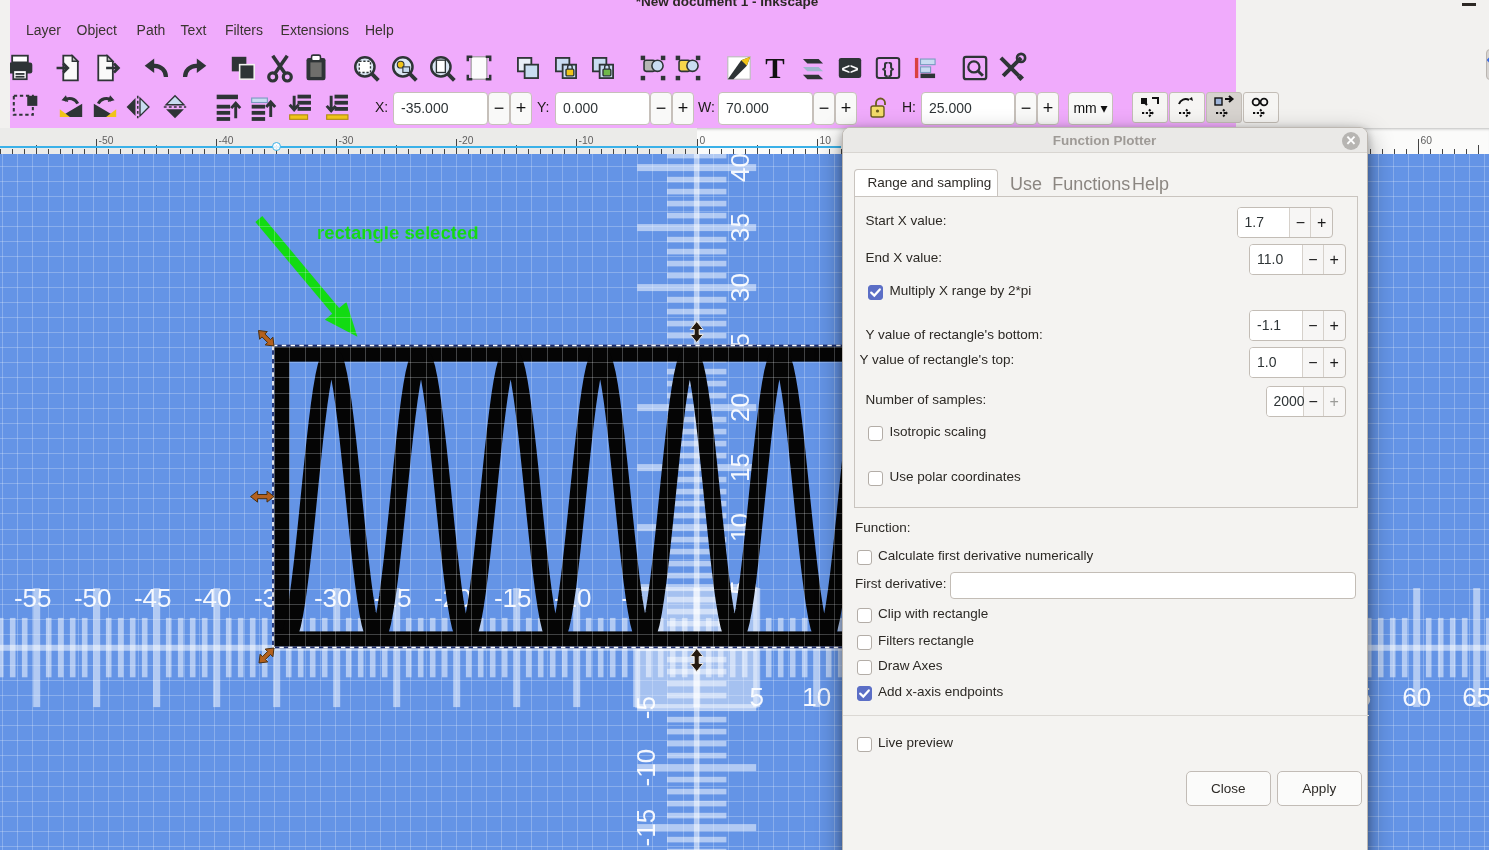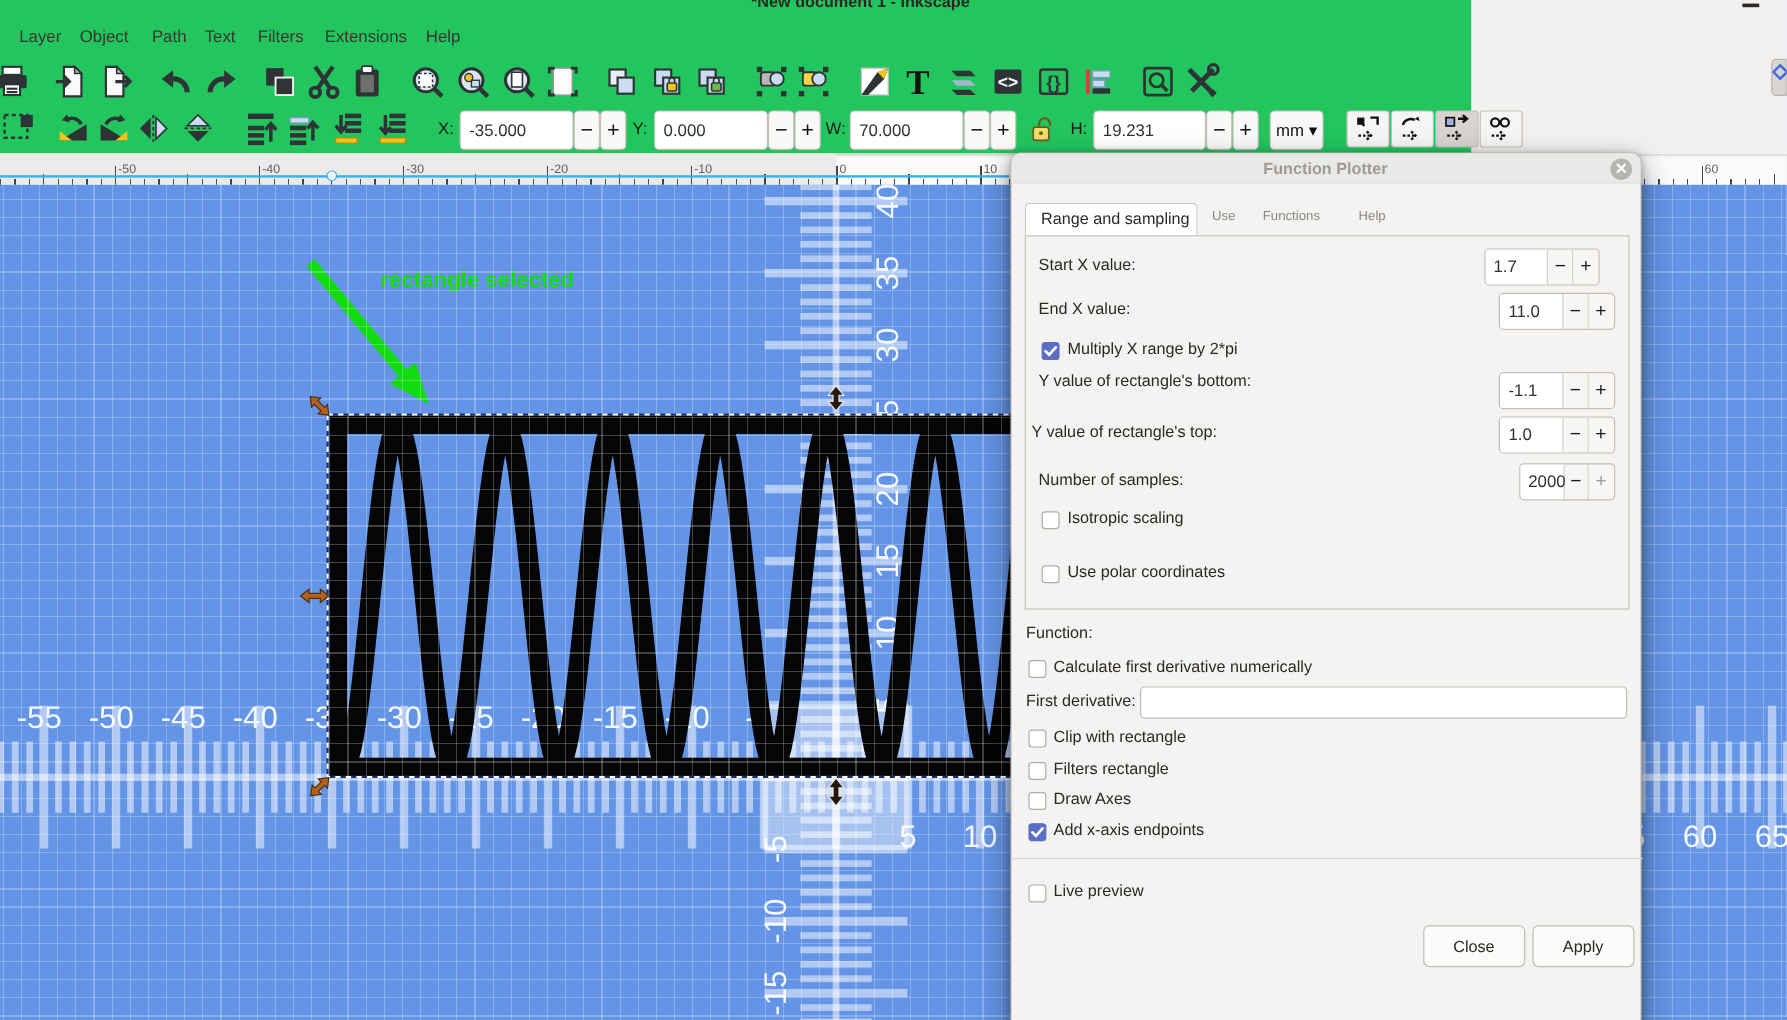--- a/index.html
+++ b/index.html
@@ -1,38 +1,38 @@
 <!DOCTYPE html>
 <html><head><meta charset="utf-8"><style>
 *{margin:0;padding:0;box-sizing:border-box}
 html,body{width:1489px;height:850px;overflow:hidden;font-family:"Liberation Sans",sans-serif}
 #app{position:relative;width:1489px;height:850px;background:#f2f1ef}
 .abs{position:absolute}
 
-#chrome{position:absolute;left:0;top:0;width:1226px;height:128px;background:#22c55e}
+#chrome{position:absolute;left:10px;top:0;width:1226px;height:128px;background:#f0abfc}
 .menu{position:absolute;top:22px;font-size:14px;color:#39352f}
 #titletxt{position:absolute;top:-6px;left:617px;width:200px;text-align:center;font-size:13.5px;font-weight:bold;color:#2c2824}
 
 .tlab{position:absolute;top:99px;font-size:14px;color:#1c1a17}
 .tfield{position:absolute;top:91.5px;height:33px;background:#fff;border:1px solid #c6c0ba;border-radius:4px;font-size:14px;color:#2e3436;line-height:31px;padding-left:7px}
 .tbtn{position:absolute;top:91.5px;width:22px;height:33px;background:#f9f9f8;border:1px solid #c6c0ba;border-radius:4px;font-size:18px;color:#111;text-align:center;line-height:30px}
 
 #ruler{position:absolute;left:0;top:128px;width:1489px;height:26px;background:#fbfbfa;box-shadow:inset 0 3px 3px -2px rgba(0,0,0,0.25)}
 #rulergray{position:absolute;left:0;top:0;width:696.7px;height:26px;background:#ebebe9}
 
 #canvas{position:absolute;left:0;top:154px;width:1489px;height:696px;background-color:#6494e6}
 .gt{fill:#fff;font-size:26px;font-family:"Liberation Sans",sans-serif}
 
 #guide{position:absolute;left:0;top:146px;width:841px;height:1.7px;background:#3ab1e8}
 #ganchor{position:absolute;left:271.7px;top:141.9px;width:9.6px;height:9.6px;border:1.6px solid #3ab1e8;border-radius:50%;background:rgba(255,255,255,0.85)}
 
 #dlg{position:absolute;left:841.5px;top:127px;width:526px;height:752px;background:#f4f3f1;border:1px solid #bdb8b2;border-radius:8px;box-shadow:0 10px 26px rgba(0,0,0,0.42), 0 2px 8px rgba(0,0,0,0.25)}
 #dlgtitle{position:absolute;left:0;top:0;width:100%;height:25px;background:#eae9e7;border-bottom:1px solid #d8d5d1;border-radius:7px 7px 0 0;text-align:center;font-size:13.5px;font-weight:bold;color:#9e9a96;line-height:26px}
 #dclose{position:absolute;right:6.5px;top:4px;width:18px;height:18px;border-radius:50%;background:#b7b5b2;color:#fff;text-align:center;line-height:17px;font-size:13px;font-weight:bold}
-.tab{position:absolute;font-size:11px;white-space:nowrap}
+.tab{position:absolute;font-size:18px;white-space:nowrap}
 #tabactive{position:absolute;left:11px;top:40.5px;width:144px;height:27px;white-space:nowrap;background:#fff;border:1px solid #c9c4bf;border-bottom:none;border-radius:4px 4px 0 0;color:#2d2a26;line-height:25px;padding-left:13px;font-size:13.5px}
 #panel{position:absolute;left:11px;top:67.5px;width:504px;height:312.5px;border:1px solid #c9c4bf;background:#f4f3f1}
 .lab{position:absolute;font-size:13.5px;color:#2c2925;white-space:nowrap}
 .spin{position:absolute;height:31px;display:flex;border:1px solid #c3bdb6;border-radius:4px;overflow:hidden;background:#f7f6f5}
 .sf{height:100%;background:#fff;border-right:1px solid #d6d1cb;font-size:14px;color:#2e3436;line-height:29px;padding-left:7px}
 .sb{width:21px;height:100%;border-right:1px solid #d6d1cb;text-align:center;font-size:16px;color:#1a1a1a;line-height:29px}
 .cb{position:absolute;width:15px;height:15px;background:#fff;border:1px solid #b3ada7;border-radius:3px}
 .cb.on{background:#5b6ec6;border-color:#5b6ec6}
 .cb svg{position:absolute;left:-1px;top:-1px}
 .tfield2{position:absolute;height:26.5px;background:#fff;border:1px solid #c3bdb6;border-radius:4px;font-size:14px;color:#2e3436;line-height:25px;padding-left:9px}
@@ -278,21 +278,21 @@
       <div class="tbtn" style="left:500px">+</div>
       <span class="tlab" style="left:527px">Y:</span>
       <div class="tfield" style="left:545px;width:95px">0.000</div>
       <div class="tbtn" style="left:640px">−</div>
       <div class="tbtn" style="left:662px">+</div>
       <span class="tlab" style="left:688px">W:</span>
       <div class="tfield" style="left:708px;width:95px">70.000</div>
       <div class="tbtn" style="left:803px">−</div>
       <div class="tbtn" style="left:825px">+</div>
       <span class="tlab" style="left:892px">H:</span>
-      <div class="tfield" style="left:911px;width:94px">19.231</div>
+      <div class="tfield" style="left:911px;width:94px">25.000</div>
       <div class="tbtn" style="left:1005px">−</div>
       <div class="tbtn" style="left:1027px">+</div>
       <div class="tbtn" style="left:1058px;width:45px;font-size:14px">mm ▾</div>
   <svg class="abs" style="left:858px;top:94px" width="26" height="28">
         <rect x="3" y="12" width="13" height="11" rx="2" fill="#f3dc6a" stroke="#6b5d1d" stroke-width="1.4"></rect>
         <path d="M8,12 v-3 a4.5,4.5 0 0 1 9,0 v2" fill="none" stroke="#6b5d1d" stroke-width="1.8"></path>
         <circle cx="9.5" cy="17" r="1.6" fill="#6b5d1d"></circle>
       </svg>
   <div class="abs" style="left:1476px;top:49px;width:13px;height:31px;background:#d8d5d2;border:1px solid #bab5b0;border-radius:4px 0 0 4px"><svg width="12" height="30">
           <rect x="2.5" y="6" width="8" height="8" transform="rotate(45 6.5 10)" fill="none" stroke="#3d6be0" stroke-width="2"></rect>
@@ -852,21 +852,21 @@
         <div class="sf" style="width:53.5px">11.0</div>
         <div class="sb">−</div>
         <div class="sb" style="border-right:none;">+</div>
       </div>
 <div class="cb on" style="left:25.799999999999955px;top:157.0px">
         <svg width="15" height="15">
           <path d="M3.2,7.6 L6.3,10.6 L11.8,4.4" stroke="#fff" stroke-width="2.2" fill="none" stroke-linecap="round"></path>
         </svg>
       </div>
 <span class="lab" style="left:47.0px;top:155.0px">Multiply X range by 2*pi</span>
-<span class="lab" style="left:23.0px;top:182px">Y value of rectangle's bottom:</span>
+<span class="lab" style="left:23.0px;top:199px">Y value of rectangle's bottom:</span>
 <div class="spin" style="left:406.5px;top:181.5px;width:96.5px">
         <div class="sf" style="width:53.5px">-1.1</div>
         <div class="sb">−</div>
         <div class="sb" style="border-right:none;">+</div>
       </div>
 <span class="lab" style="left:17px;top:224.39999999999998px">Y value of rectangle's top:</span>
 <div class="spin" style="left:406.5px;top:218.60000000000002px;width:96.5px">
         <div class="sf" style="width:53.5px">1.0</div>
         <div class="sb">−</div>
         <div class="sb" style="border-right:none;">+</div>

